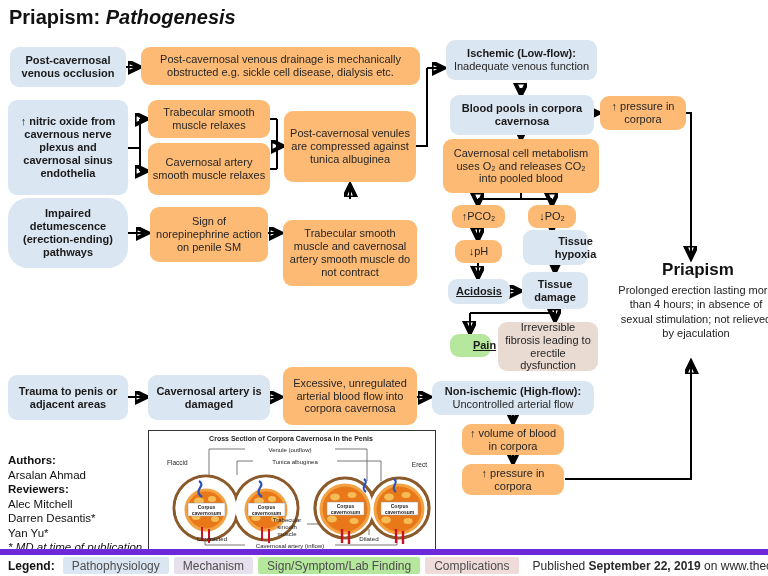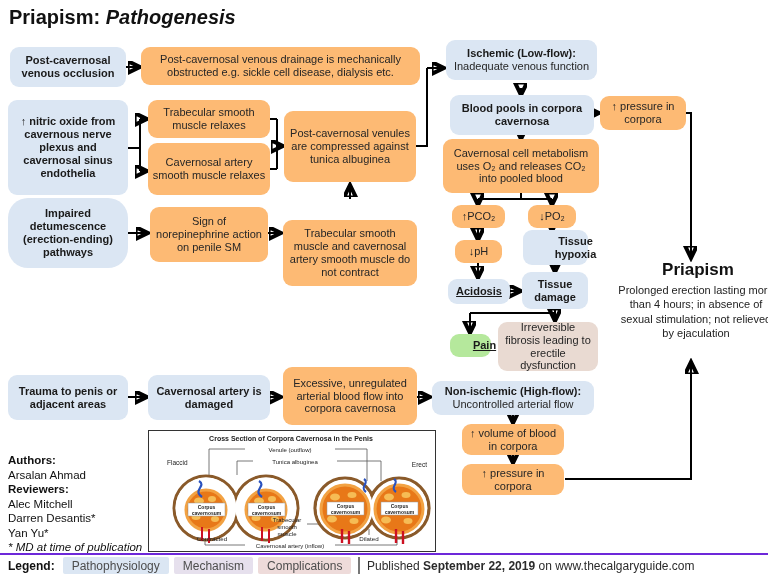--- a/index.html
+++ b/index.html
@@ -56,21 +56,21 @@
   #arrows{position:absolute;left:0;top:0;pointer-events:none;}
   #arrows path{stroke:#000;stroke-width:2;fill:none;}
   
   #authors{position:absolute;left:8px;top:453px;font-size:11.5px;line-height:14.5px;color:#111;}
   #authors .h{font-weight:bold;}
   #authors .note{font-style:italic;}
   
   #illus{position:absolute;left:148px;top:430px;width:288px;height:122px;background:#fff;
     border:1.6px solid #333;box-sizing:border-box;}
   
-  #legendbar{position:absolute;left:0;right:0;bottom:0;height:21px;border-top:2px solid #6d28d9;
+  #legendbar{position:absolute;left:0;right:0;bottom:0;height:21px;border-top:6px solid #6d28d9;
     display:flex;align-items:center;font-size:12px;padding-left:8px;box-sizing:content-box;background:#fff;}
   #legendbar .lg-label{font-weight:bold;color:#111;margin-right:8px;}
   .lg-cell{padding:1.5px 9px;margin-right:5px;color:#4d4d4d;border-radius:2px;white-space:nowrap;}
   .lg-blue{background:#dbe6f3;} .lg-lav{background:#e6e0ed;} .lg-green{background:#b5e89c;} .lg-pink{background:#eedbda;}
   .vdiv{width:1.5px;height:17px;background:#777;margin:0 7px 0 2px;}
   #publine{color:#2b2b2b;white-space:nowrap;}
   #publine .date{font-weight:bold;}
 </style>
 </head>
 <body>
@@ -275,20 +275,21 @@
           <text x="250.5" y="82.5">cavernosum</text>
         </g>
       </g>
     </svg>
   </div>
 
   <div id="legendbar">
     <span class="lg-label">Legend:</span>
     <span class="lg-cell lg-blue">Pathophysiology</span>
     <span class="lg-cell lg-lav">Mechanism</span>
+    <span class="lg-cell lg-green">Sign/Symptom/Lab Finding</span>
     <span class="lg-cell lg-pink">Complications</span>
     <span class="vdiv"></span>
     <span id="publine">
       <span>Published</span>
       <span class="date">September 22, 2019</span>
       <span>on www.thecalgaryguide.com</span>
     </span>
 
   </div>
 

